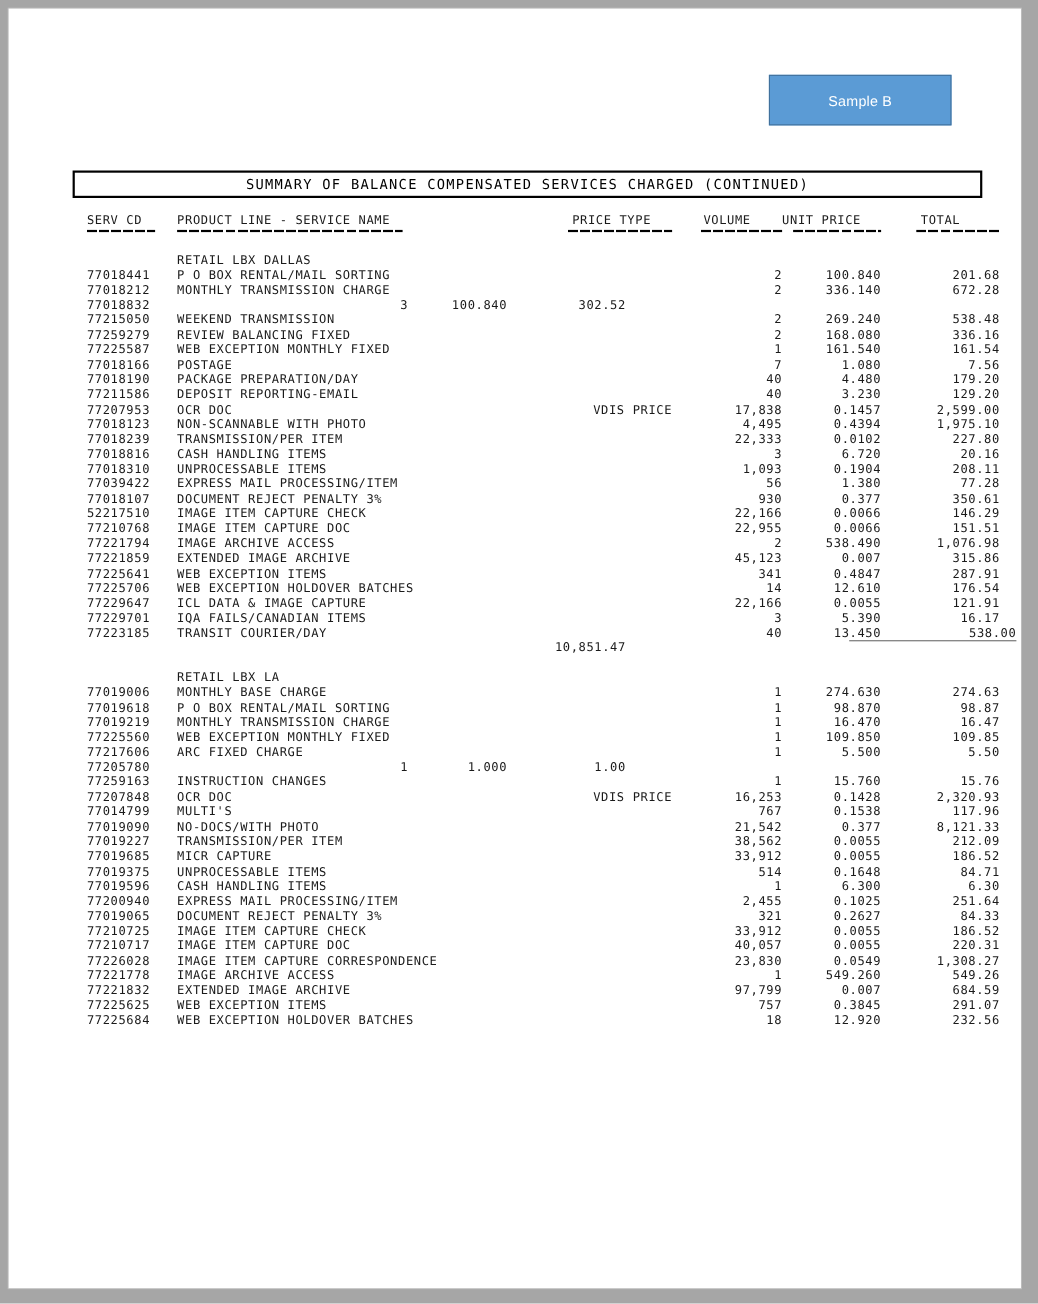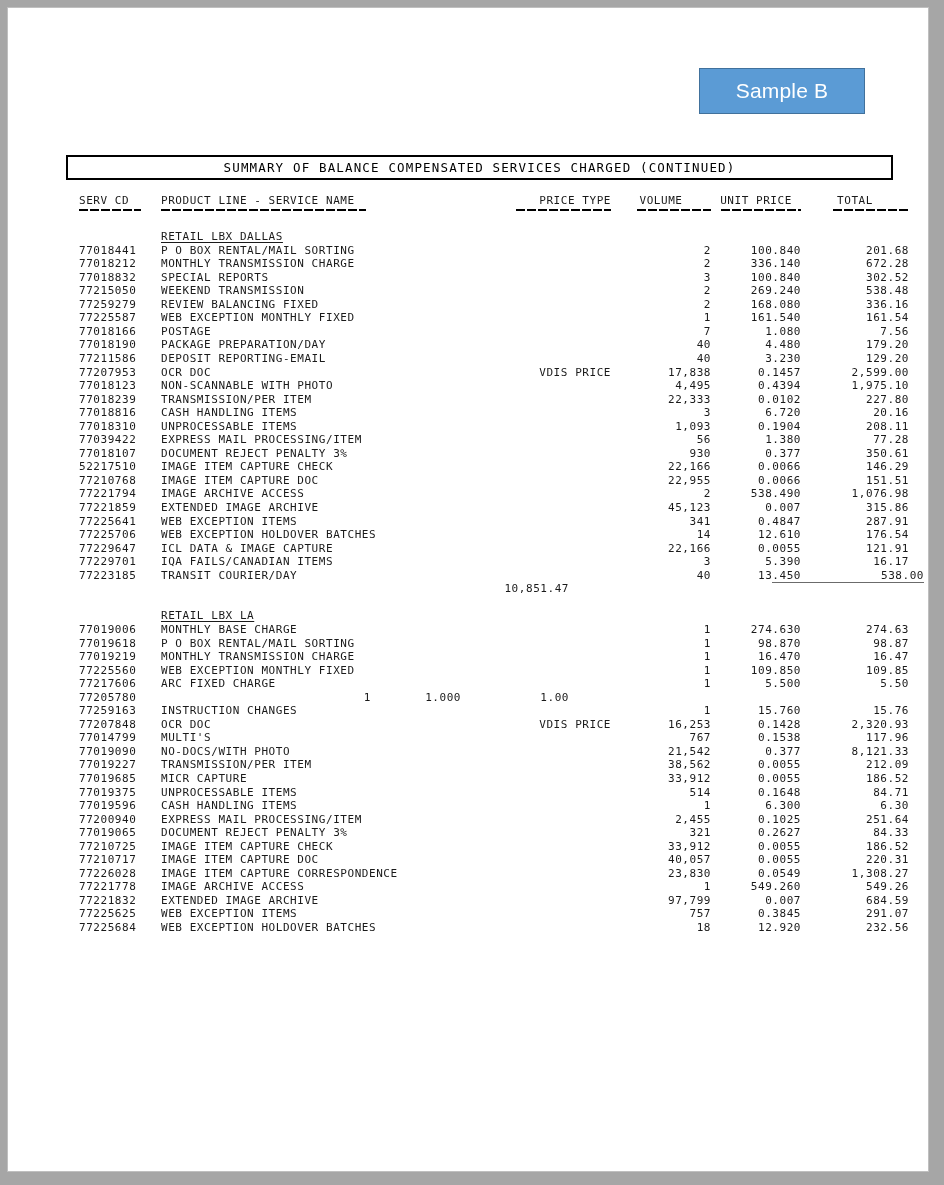--- a/index.html
+++ b/index.html
@@ -40,21 +40,21 @@
     height: 46px;
     background: #5b9bd5;
     border: 1px solid #41719c;
     box-sizing: border-box;
     display: flex;
     align-items: center;
     justify-content: center;
   }
   .badge-label {
     font-family: "Liberation Sans", sans-serif;
-    font-size: 21px;
+    font-size: 13px;
     color: #ffffff;
     letter-spacing: 0.2px;
   }
 
   
   .title-box {
     position: absolute;
     left: 58px;
     top: 147px;
     width: 827px;
@@ -101,23 +101,23 @@
     white-space: pre;
   }
   .c-serv    { width: 82px; flex: 0 0 82px; margin-left: 13px; }
   .c-name    { width: 340px; flex: 0 0 340px; }
   .c-ptype   { width: 110px; flex: 0 0 110px; text-align: right; }
   .c-vol     { width: 100px; flex: 0 0 100px; text-align: right; }
   .c-unit    { width: 90px;  flex: 0 0 90px;  text-align: right; }
   .c-total   { width: 108px; flex: 0 0 108px; text-align: right; }
 
   
-  .hdr .c-ptype { }
+  .hdr .c-ptype { text-align: center; }
   .hdr .c-vol   { text-align: center; }
-  .hdr .c-unit  { text-align: center; }
+  .hdr .c-unit  { text-align: left; }
   .hdr .c-total { text-align: center; }
 
   .rule-row { height: 9px; }
   .rule {
     height: 2px;
     background: #000000;
     margin-top: 1px;
   }
   .rule.seg {
     background: repeating-linear-gradient(
@@ -127,21 +127,20 @@
     );
   }
   .rule-ptype { width: 95px; margin-left: 15px; }
   .rule-vol   { width: 74px; margin-left: 26px; }
   .rule-unit  { width: 80px; margin-left: 10px; }
   .rule-total { width: 76px; margin-left: 32px; }
   .rule-serv  { width: 62px; }
   .rule-name  { width: 205px; }
 
   .group-head {
-    text-decoration: underline;
     text-underline-offset: 2px;
   }
   .spacer { height: 13.55px; }
   .subtotal-line .c-total {
     position: relative;
   }
   .sum-rule {
     position: absolute;
     left: -44px;
     right: 0px;
@@ -183,21 +182,21 @@
       <div class="c-vol"><div class="rule seg rule-vol"></div></div>
       <div class="c-unit"><div class="rule seg rule-unit"></div></div>
       <div class="c-total"><div class="rule seg rule-total"></div></div>
     </div>
 
     <div id="groups-host">
           <div class="spacer"></div>
           <div class="row"><div class="c-serv"></div><div class="c-name group-head">RETAIL LBX DALLAS</div><div class="c-ptype"></div><div class="c-vol"></div><div class="c-unit"></div><div class="c-total"></div></div>
           <div class="row"><div class="c-serv">77018441</div><div class="c-name">P O BOX RENTAL/MAIL SORTING</div><div class="c-ptype"></div><div class="c-vol">2</div><div class="c-unit">100.840</div><div class="c-total">201.68</div></div>
           <div class="row"><div class="c-serv">77018212</div><div class="c-name">MONTHLY TRANSMISSION CHARGE</div><div class="c-ptype"></div><div class="c-vol">2</div><div class="c-unit">336.140</div><div class="c-total">672.28</div></div>
-          <div class="row"><div class="c-serv">77018832</div><div class="c-name">SPECIAL REPORTS</div><div class="c-ptype"></div><div class="c-vol">3</div><div class="c-unit">100.840</div><div class="c-total">302.52</div></div>
+          <div class="row"><div class="c-serv">77018832</div><div class="c-ptype"></div><div class="c-vol">3</div><div class="c-unit">100.840</div><div class="c-total">302.52</div></div>
           <div class="row"><div class="c-serv">77215050</div><div class="c-name">WEEKEND TRANSMISSION</div><div class="c-ptype"></div><div class="c-vol">2</div><div class="c-unit">269.240</div><div class="c-total">538.48</div></div>
           <div class="row"><div class="c-serv">77259279</div><div class="c-name">REVIEW BALANCING FIXED</div><div class="c-ptype"></div><div class="c-vol">2</div><div class="c-unit">168.080</div><div class="c-total">336.16</div></div>
           <div class="row"><div class="c-serv">77225587</div><div class="c-name">WEB EXCEPTION MONTHLY FIXED</div><div class="c-ptype"></div><div class="c-vol">1</div><div class="c-unit">161.540</div><div class="c-total">161.54</div></div>
           <div class="row"><div class="c-serv">77018166</div><div class="c-name">POSTAGE</div><div class="c-ptype"></div><div class="c-vol">7</div><div class="c-unit">1.080</div><div class="c-total">7.56</div></div>
           <div class="row"><div class="c-serv">77018190</div><div class="c-name">PACKAGE PREPARATION/DAY</div><div class="c-ptype"></div><div class="c-vol">40</div><div class="c-unit">4.480</div><div class="c-total">179.20</div></div>
           <div class="row"><div class="c-serv">77211586</div><div class="c-name">DEPOSIT REPORTING-EMAIL</div><div class="c-ptype"></div><div class="c-vol">40</div><div class="c-unit">3.230</div><div class="c-total">129.20</div></div>
           <div class="row"><div class="c-serv">77207953</div><div class="c-name">OCR DOC</div><div class="c-ptype">VDIS PRICE</div><div class="c-vol">17,838</div><div class="c-unit">0.1457</div><div class="c-total">2,599.00</div></div>
           <div class="row"><div class="c-serv">77018123</div><div class="c-name">NON-SCANNABLE WITH PHOTO</div><div class="c-ptype"></div><div class="c-vol">4,495</div><div class="c-unit">0.4394</div><div class="c-total">1,975.10</div></div>
           <div class="row"><div class="c-serv">77018239</div><div class="c-name">TRANSMISSION/PER ITEM</div><div class="c-ptype"></div><div class="c-vol">22,333</div><div class="c-unit">0.0102</div><div class="c-total">227.80</div></div>
           <div class="row"><div class="c-serv">77018816</div><div class="c-name">CASH HANDLING ITEMS</div><div class="c-ptype"></div><div class="c-vol">3</div><div class="c-unit">6.720</div><div class="c-total">20.16</div></div>

